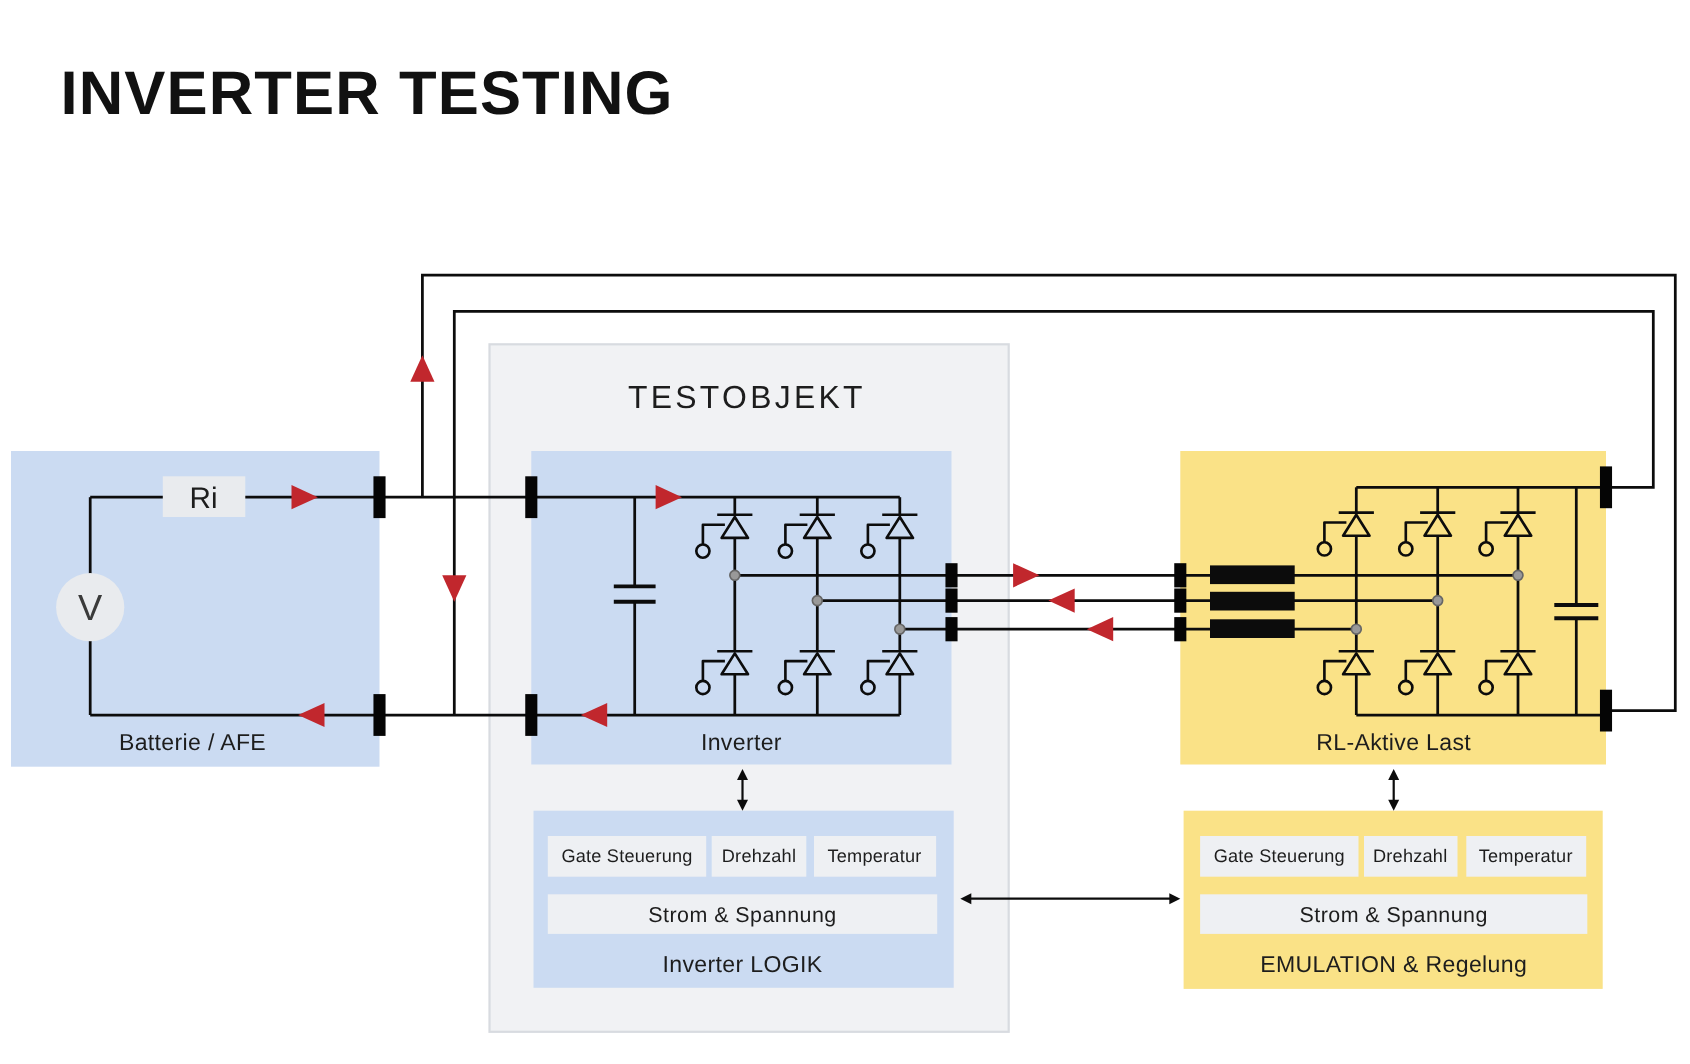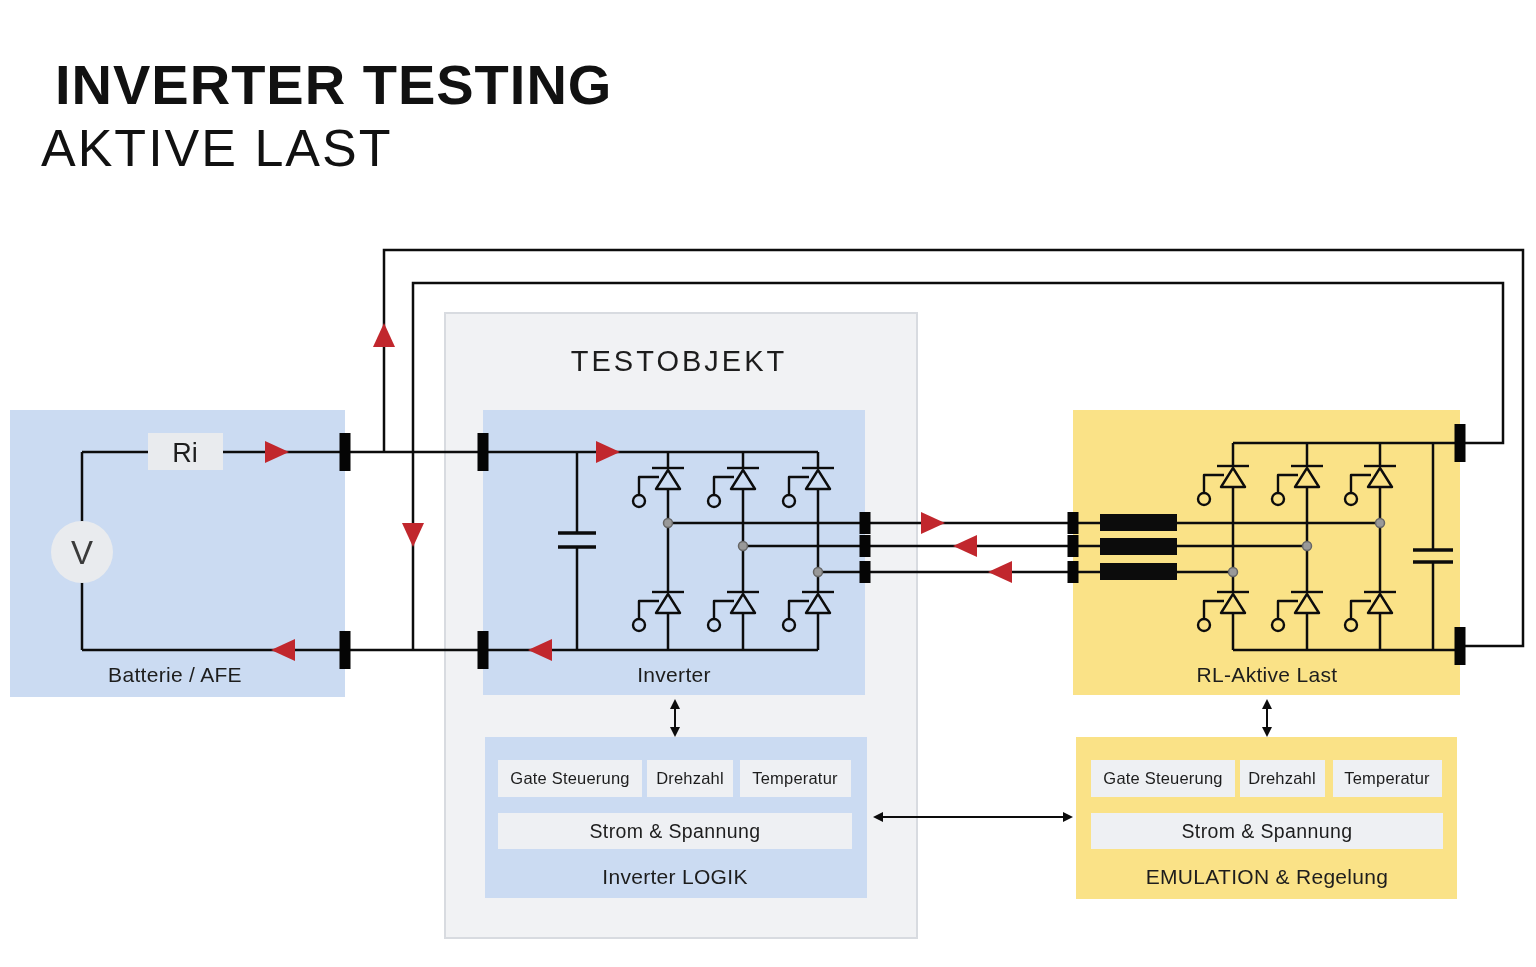--- a/index.html
+++ b/index.html
@@ -33,21 +33,20 @@
   .lbl-ri{font-size:27px;text-anchor:middle;}
   .lbl-v{font-size:33px;text-anchor:middle;fill:#3a3a3a;}
 </style>
 </head>
 <body>
 
 <div class="stage">
 
   <div class="title-block">
     <div class="title-line1">INVERTER TESTING</div>
-    <div class="title-line2">AKTIVE LAST</div>
   </div>
 
   <svg width="1536" height="967" viewBox="0 0 1536 967">
     <defs>
       <g id="igbt">
         <line x1="-16" y1="0" x2="16" y2="0" class="sym"></line>
         <polygon points="0,2 -12,21 12,21" class="sym"></polygon>
         <path d="M -29,27 L -29,9 L -9,9" class="sym"></path>
         <circle cx="-29" cy="33" r="6" class="sym"></circle>
       </g>

